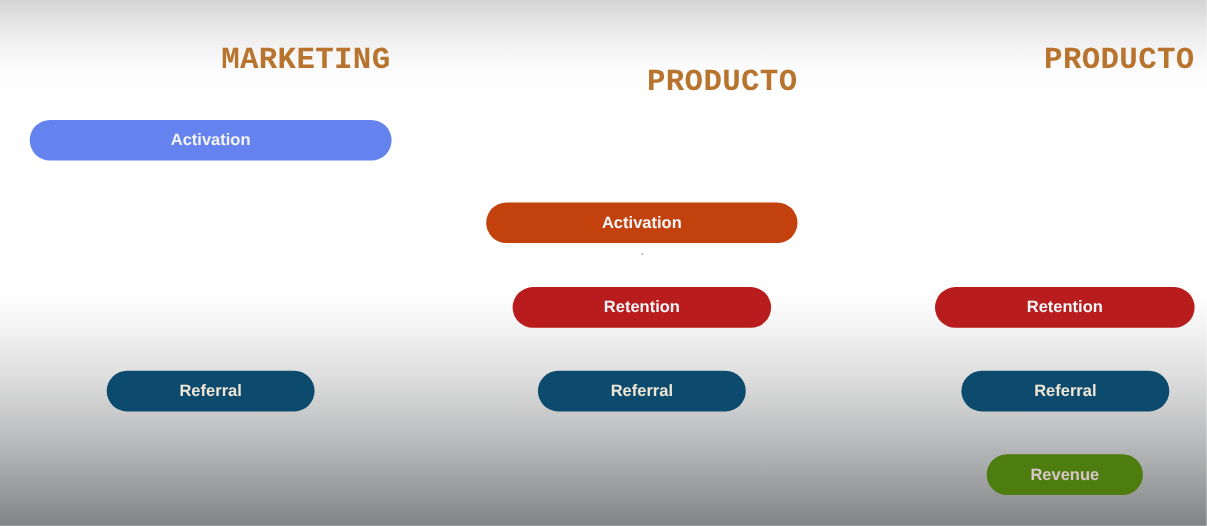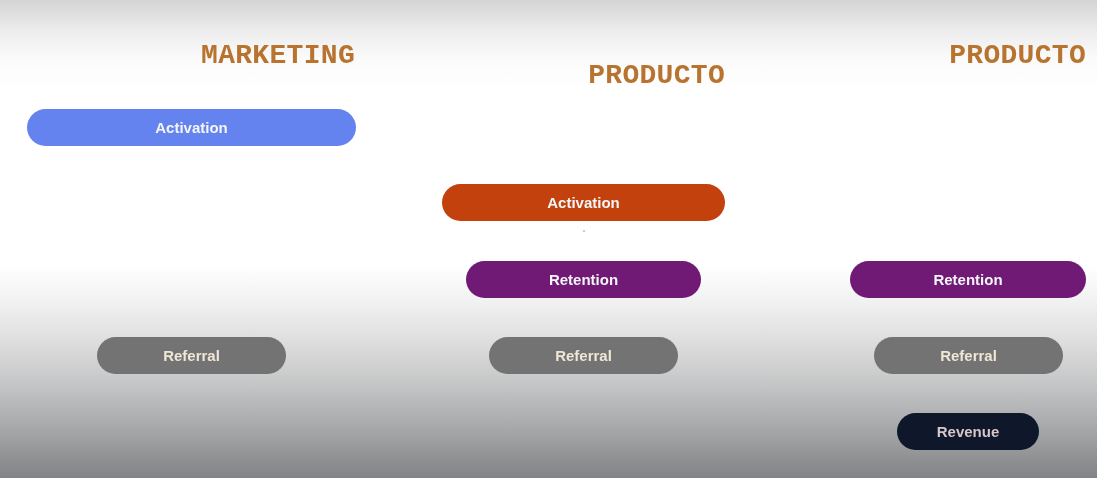--- a/index.html
+++ b/index.html
@@ -15,23 +15,23 @@
       position: absolute; top: 35px; height: 42px; line-height: 42px;
       font-weight: bold; font-size: 28px; color: #b8742e;
       text-align: right; letter-spacing: 0.3px; font-family: Liberation Mono, monospace;
     }
     .pill {
       position: absolute; height: 37px; line-height: 37px; border-radius: 19px;
       text-align: center; color: #f3f5f8; font-weight: bold; font-size: 15px;
     }
     .acq { background: #6583ef; }
     .act { background: #c2410c; }
-    .ret { background: #701a75; }
-    .ref { background: #737373; color: #efe6d6; }
-    .rev { background: #0f172a; color: #d8c6c9; }
+    .ret { background: #b91c1c; }
+    .ref { background: #0c4a6e; color: #efe6d6; }
+    .rev { background: #4d7c0f; color: #d8c6c9; }
     .dot {
       position: absolute; left: 583px; top: 230px; width: 2px; height: 2px;
       background: #bbbbbb; border-radius: 1px;
     }
   </style>
 </head>
 <body>
 
 <div>
 

